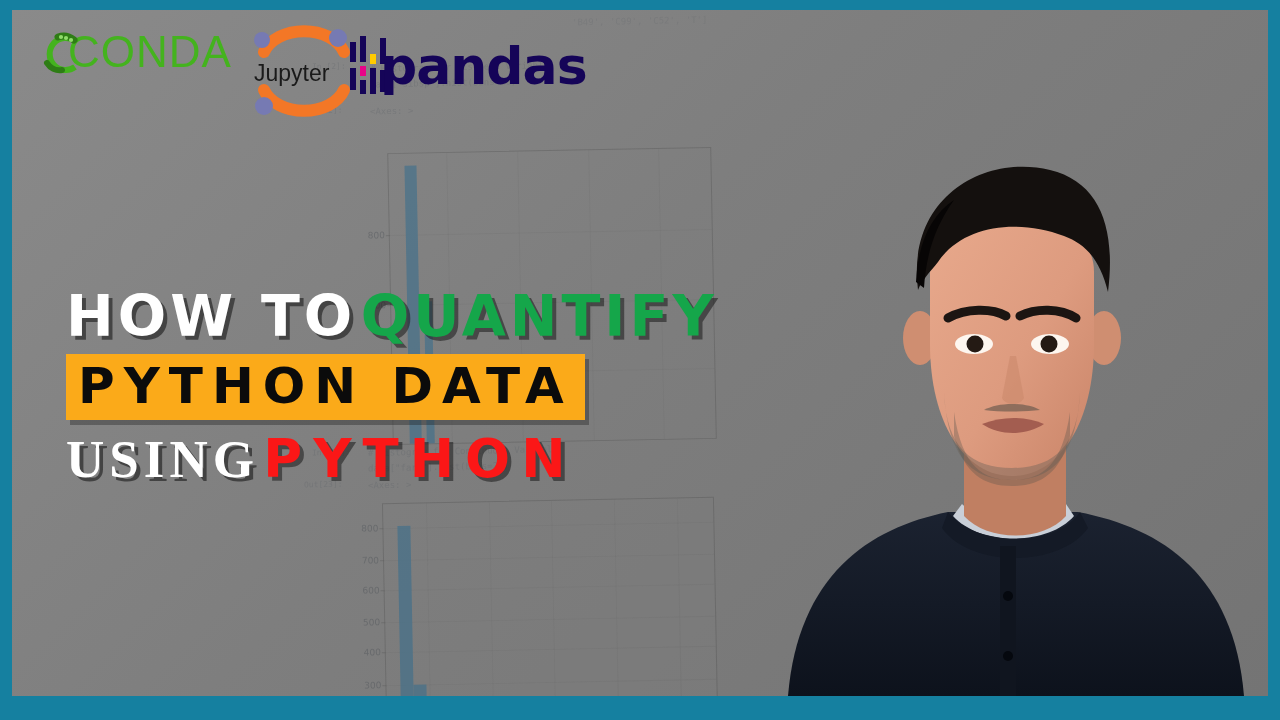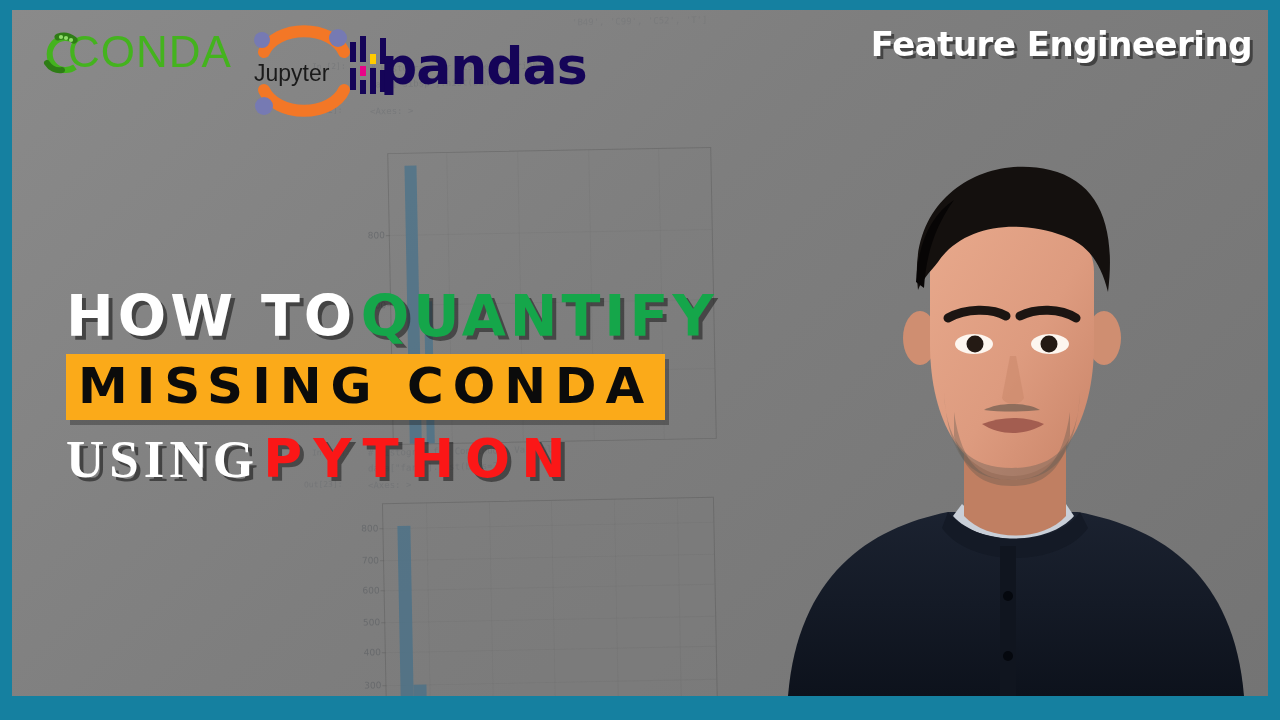--- a/index.html
+++ b/index.html
@@ -211,21 +211,20 @@
           <rect x="12" y="44" width="6" height="14" fill="#150458"></rect>
           <rect x="22" y="18" width="6" height="10" fill="#ffca00"></rect>
           <rect x="22" y="32" width="6" height="26" fill="#150458"></rect>
           <rect x="32" y="2" width="6" height="26" fill="#150458"></rect>
           <rect x="32" y="34" width="6" height="22" fill="#150458"></rect>
         </svg>
         <span class="pandas-word">pandas</span>
       </div>
     </div>
 
-    <div class="fe">Feature Engineering</div>
 
     <div class="person">
       <svg viewBox="0 0 520 620" width="520" height="620" preserveAspectRatio="xMidYMax meet">
         <defs>
           <linearGradient id="skin" x1="0" y1="0" x2="1" y2="1">
             <stop offset="0%" stop-color="#e8a98c"></stop>
             <stop offset="55%" stop-color="#dd9b7f"></stop>
             <stop offset="100%" stop-color="#c98468"></stop>
           </linearGradient>
           <linearGradient id="shirt" x1="0" y1="0" x2="0" y2="1">
@@ -273,21 +272,21 @@
       </svg>
     </div>
 
     <div class="title">
       <div class="t-row">
         <span class="t1 w">HOW TO</span>
         <span class="t1 g">QUANTIFY</span>
       </div>
       <div class="t-row">
         <span class="band">
-          <span class="t2">MISSING CONDA</span>
+          <span class="t2">PYTHON DATA</span>
         </span>
       </div>
       <div class="t-row row3">
         <span class="t3 w">USING</span>
         <span class="t3r r">PYTHON</span>
       </div>
     </div>
 
   </div>
 </div>

